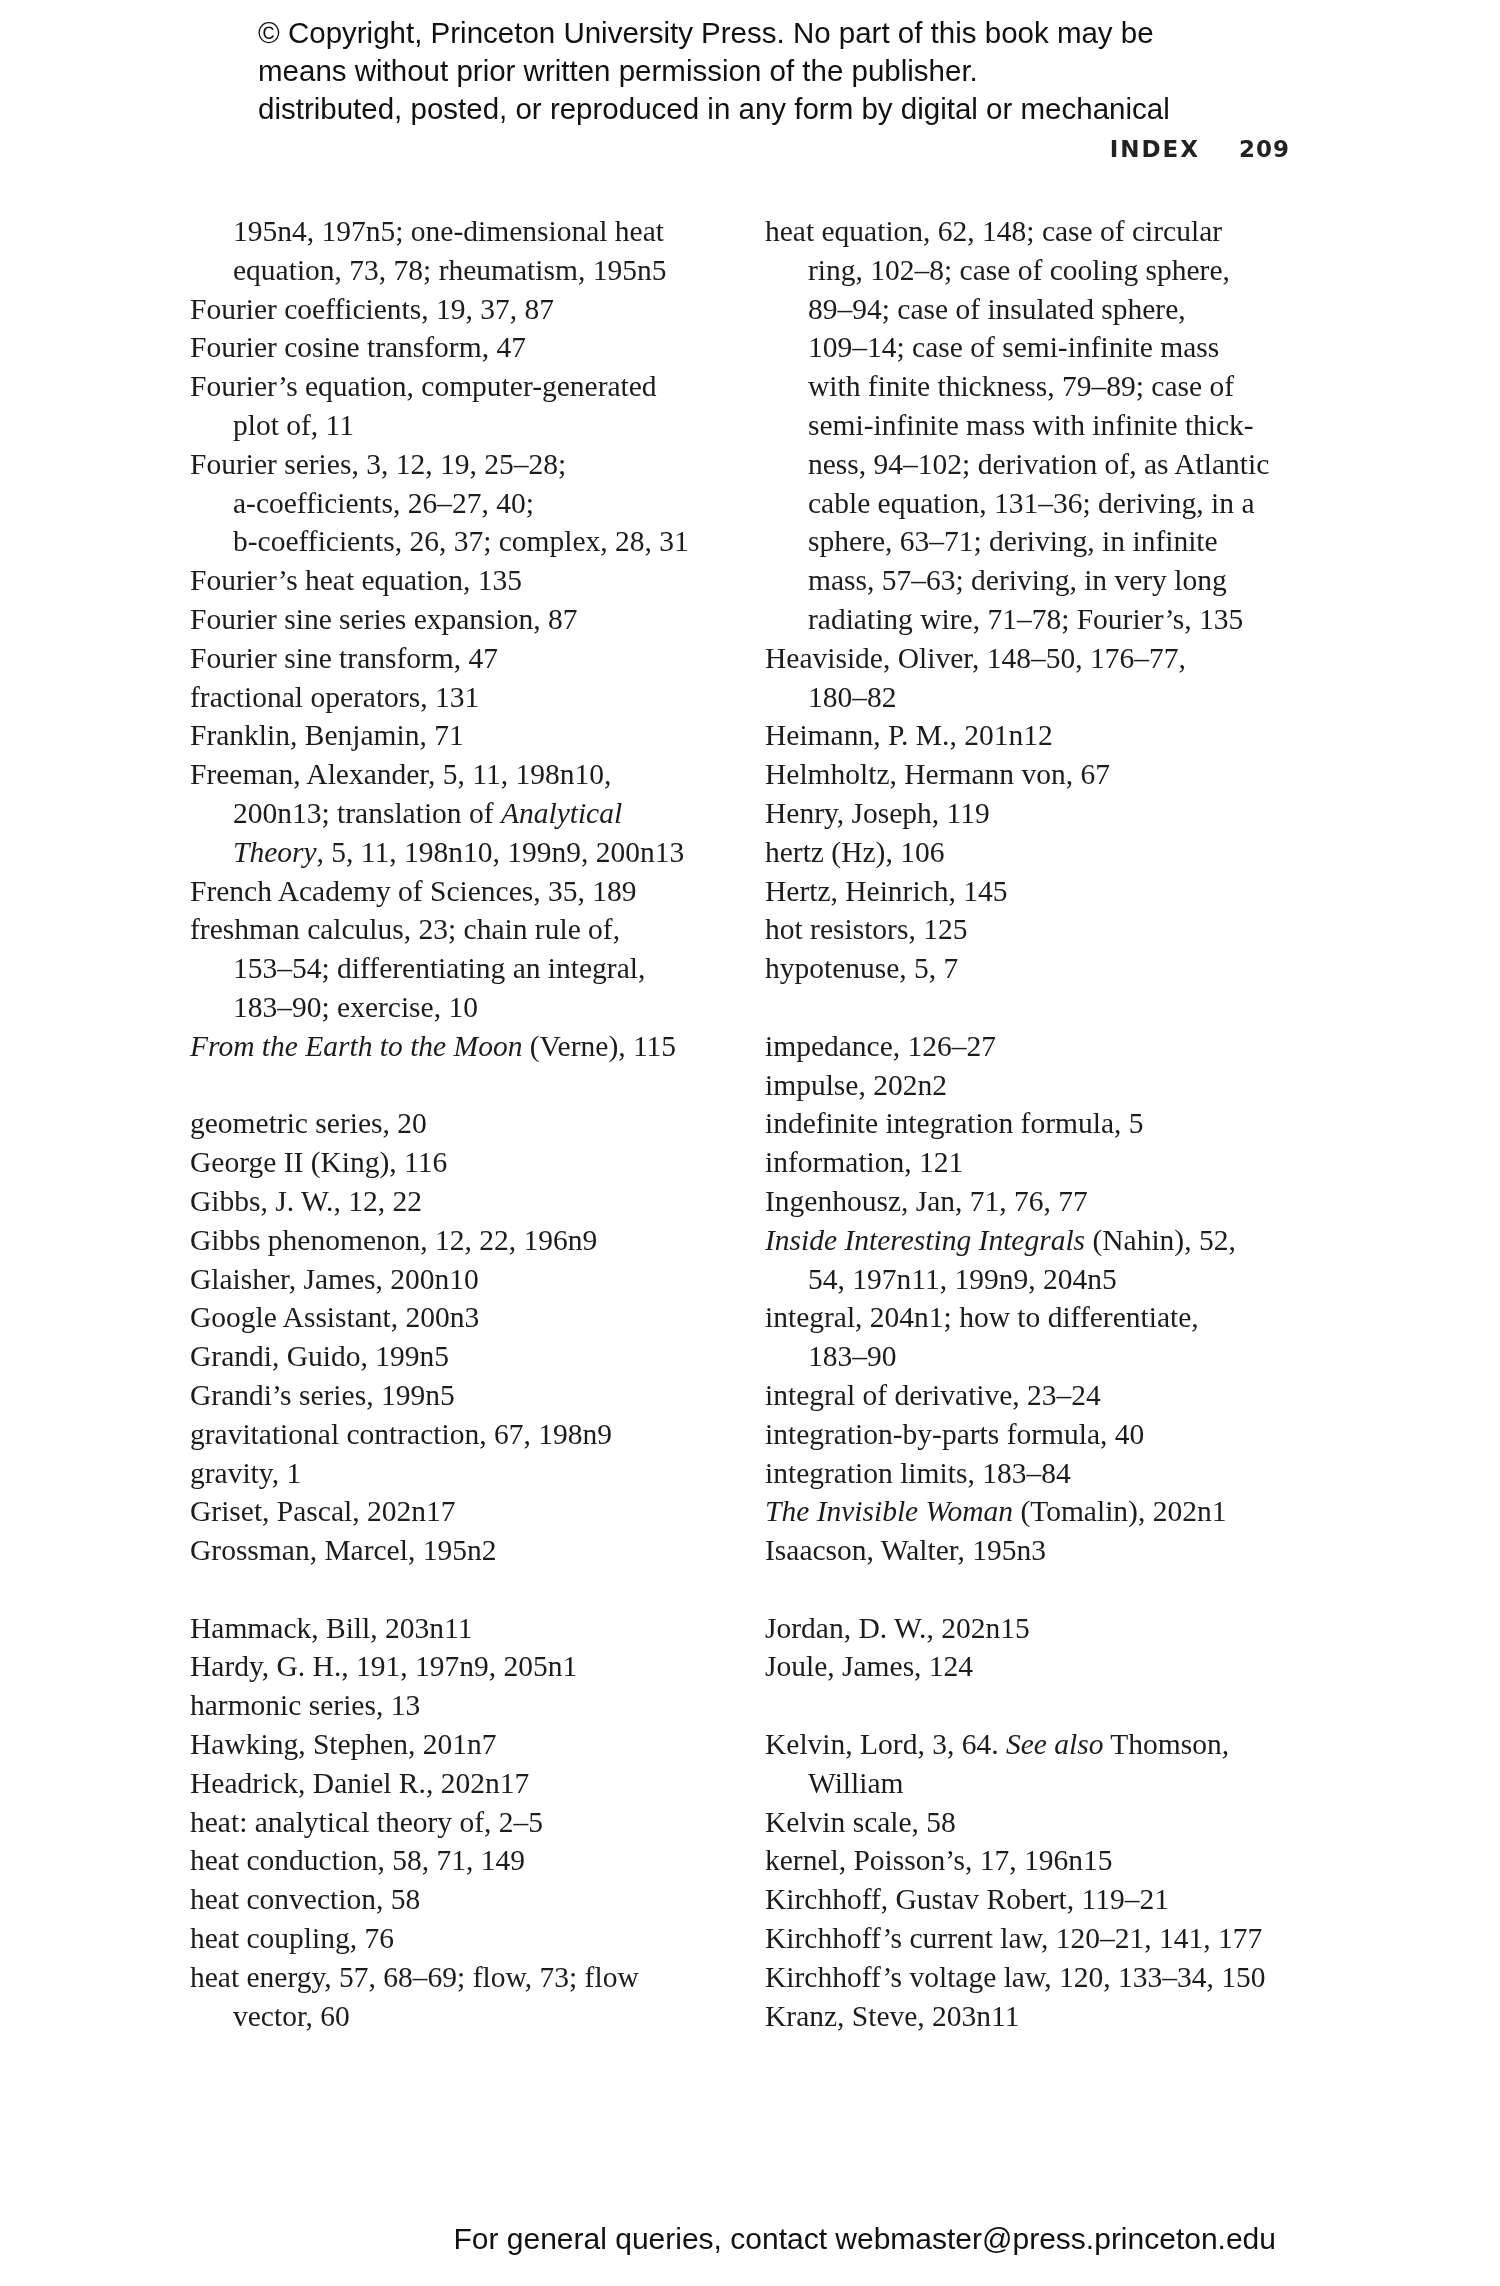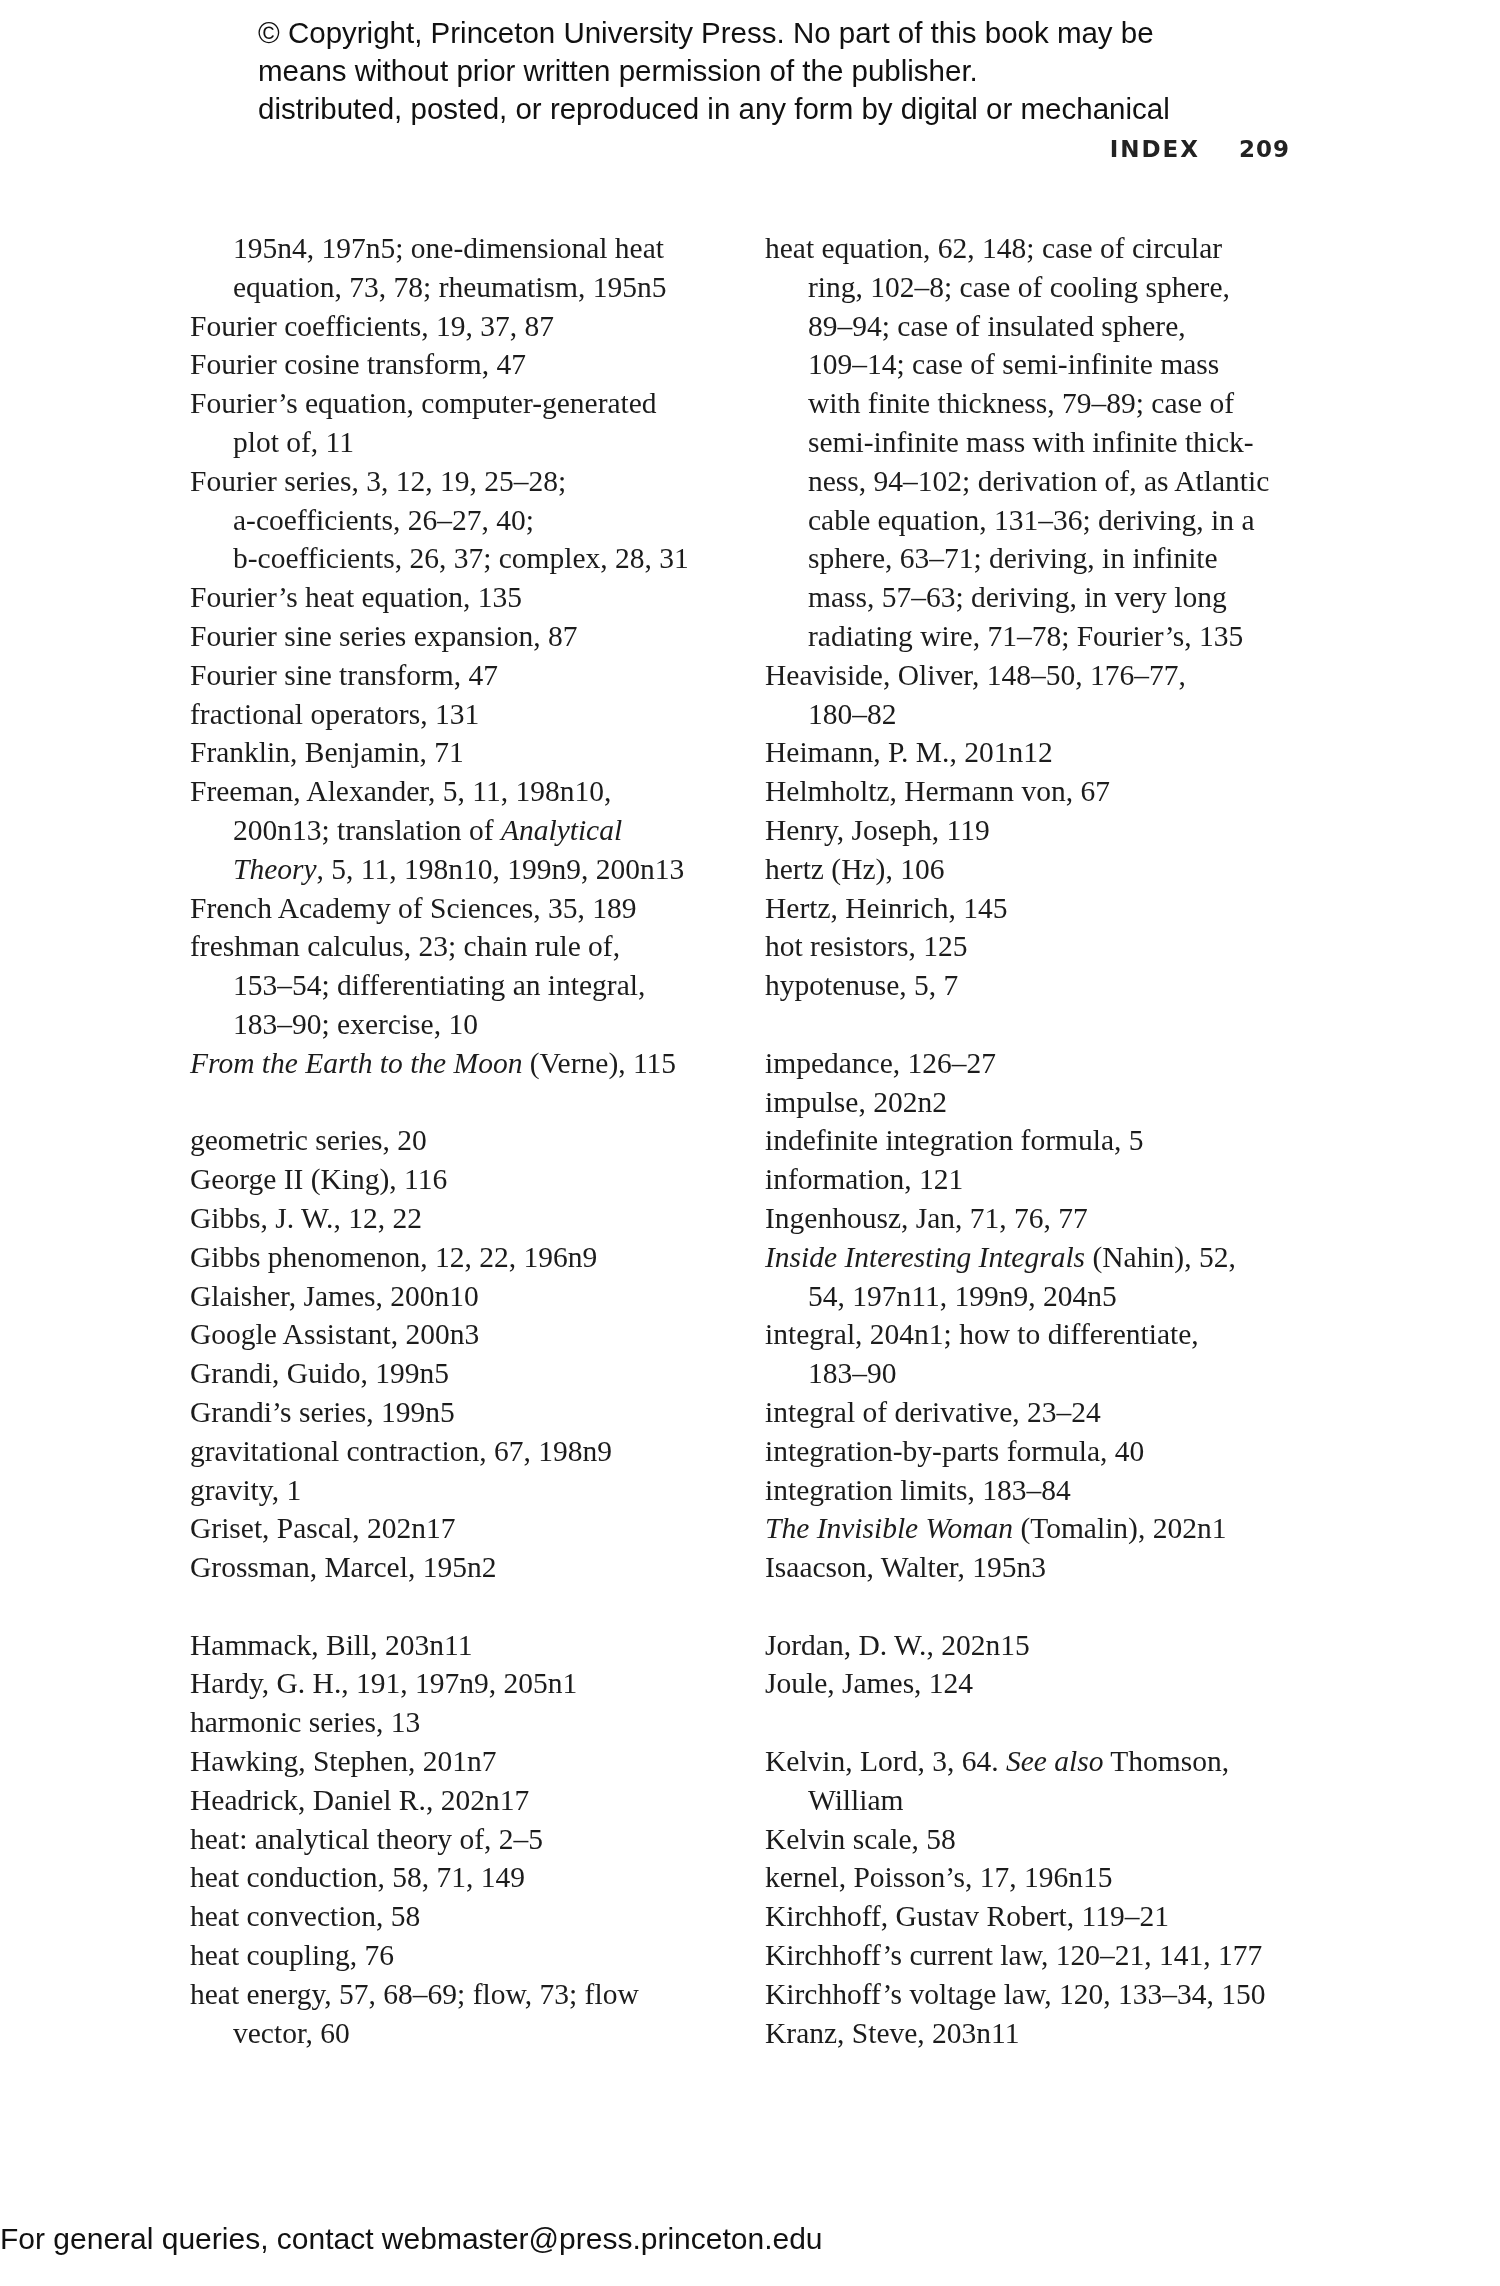--- a/index.html
+++ b/index.html
@@ -9,31 +9,31 @@
     font-family: "Liberation Sans", sans-serif; font-size: 29.5px; line-height: 38px;
     color: #111;
   }
   .running-head {
     position: absolute; right: 210px; top: 136px;
     font-family: "DejaVu Sans", sans-serif; font-weight: bold; font-size: 23px;
     letter-spacing: 2px; color: #222;
   }
   .running-head .pg { margin-left: 39px; letter-spacing: 1px; }
   .col {
-    position: absolute; top: 229px;
+    position: absolute; top: 212px;
     font-family: "Liberation Serif", serif; font-size: 29.5px; line-height: 38.8px;
     color: #1c1c1c;
   }
   .col-left { left: 190px; width: 560px; }
   .col-right { left: 765px; width: 560px; }
   .entry { padding-left: 43px; text-indent: -43px; margin: 0; white-space: normal; }
   .entry.cont { padding-left: 43px; text-indent: 0; }
   .gap { height: 38.8px; }
   .footer {
-    position: absolute; left: 0; width: 1276px; top: 2222px; text-align: left;
+    position: absolute; left: 0; width: 1276px; top: 2222px; text-align: right;
     font-family: "Liberation Sans", sans-serif; font-size: 30px; color: #111;
   }
   i { font-style: italic; }
 </style>
 </head>
 <body>
 
 <div class="copyright">
   <div>© Copyright, Princeton University Press. No part of this book may be</div>
   <div>means without prior written permission of the publisher.</div>

